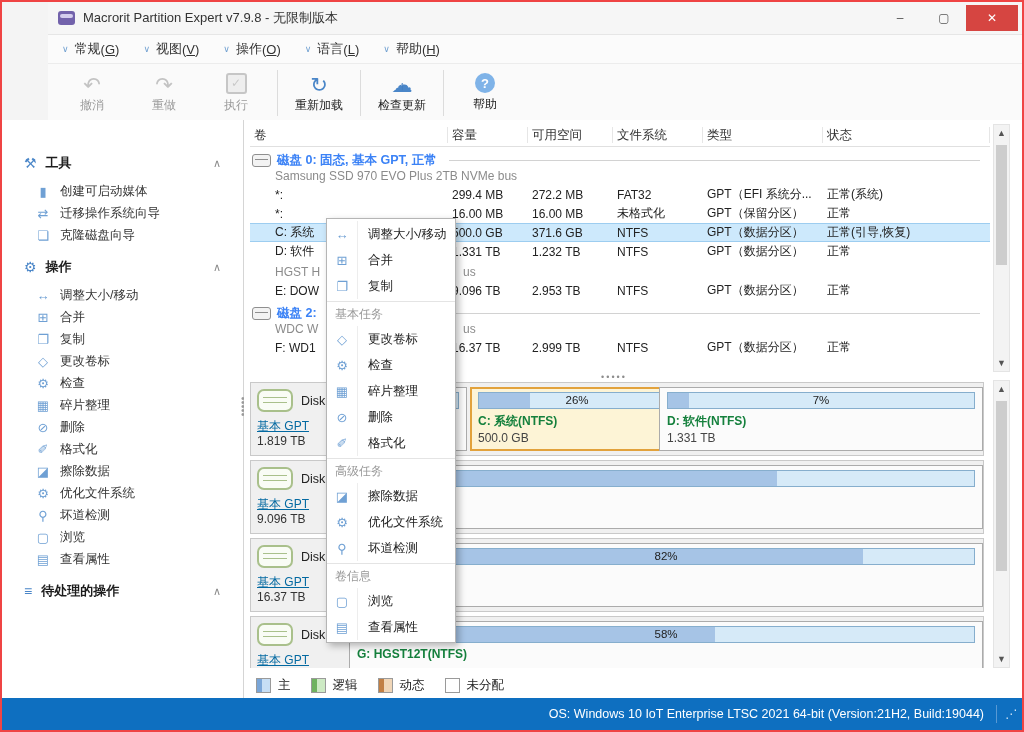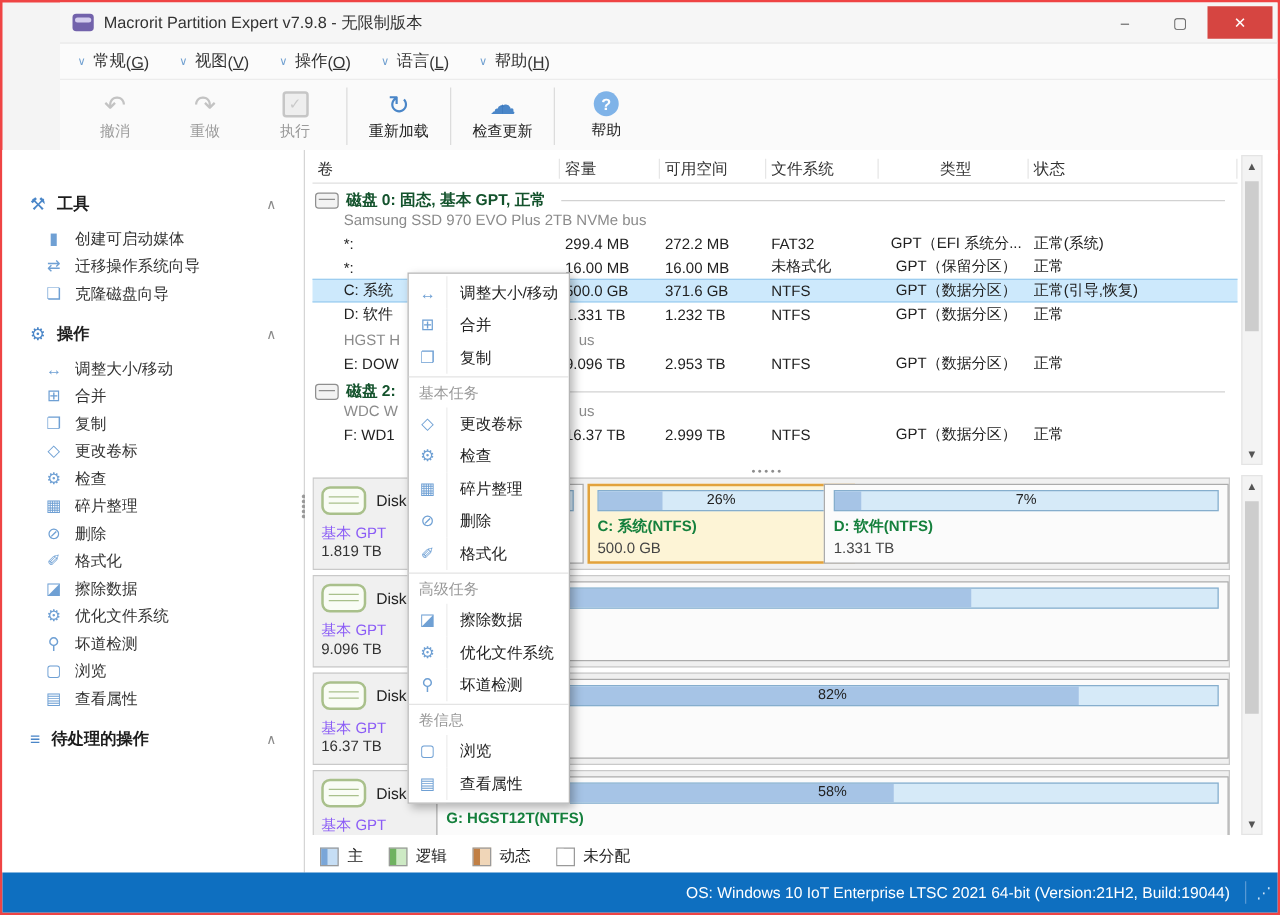--- a/index.html
+++ b/index.html
@@ -44,45 +44,45 @@
   .side-item{display:flex;align-items:center;font-size:12.5px;color:#333;height:22px;padding-left:10px;white-space:nowrap;}
   .side-item .i-icon{color:#6fa0d4;width:18px;margin-right:8px;font-size:13px;text-align:center;flex:none;}
   .vdots{position:absolute;right:-3px;top:276px;width:5px;color:#9a9a9a;font-size:11px;line-height:4px;letter-spacing:0;}
 
   .content{flex:1;position:relative;background:#fff;overflow:hidden;}
 
   
   .vol-table{position:absolute;left:6px;top:4px;width:740px;font-size:12px;color:#222;}
   .t-head{display:flex;height:22px;align-items:center;border-bottom:1px solid #e0e0e0;color:#333;font-size:12.5px;}
   .t-head span{box-sizing:border-box;padding-left:4px;border-right:1px solid #e6e6e6;height:16px;line-height:16px;white-space:nowrap;overflow:hidden;}
-  .c-vol{width:198px;}.c-cap{width:80px;}.c-free{width:85px;}.c-fs{width:90px;}.c-type{width:120px;text-align:center;}.c-status{flex:1;}
+  .c-vol{width:198px;}.c-cap{width:80px;}.c-free{width:85px;}.c-fs{width:90px;}.c-type{width:120px;}.c-status{flex:1;}
   .t-group{padding-top:4px;}
   .g-line1{display:flex;align-items:center;height:18px;}
   .disk-ico{width:17px;height:11px;border:1px solid #8f8f8f;border-radius:3px;margin:0 6px 0 2px;position:relative;background:#f3f3f3;flex:none;}
   .disk-ico::after{content:"";position:absolute;left:2px;right:2px;top:4px;height:1px;background:#8f8f8f;}
-  .g-title{font-weight:bold;font-size:12.5px;color:#14532d;white-space:nowrap;}
+  .g-title{font-weight:bold;font-size:12.5px;color:#3b82f6;white-space:nowrap;}
   .g-rule{flex:1;height:1px;background:#d2d2d2;margin:0 10px 0 12px;}
   .g-line2{position:relative;height:16px;font-size:12px;color:#8b8b8b;padding-left:25px;white-space:nowrap;}
   .g-tail{position:absolute;left:213px;top:0;}
   .t-row{display:flex;height:19px;align-items:center;white-space:nowrap;}
   .t-row span{box-sizing:border-box;padding-left:4px;overflow:hidden;}
   .t-row .c-vol{padding-left:25px;}
   .t-row.selected{background:#cde9fc;border-top:1px solid #9dcdf0;border-bottom:1px solid #9dcdf0;height:17px;}
 
   .hsplit{position:absolute;top:254px;left:0;width:740px;text-align:center;color:#8d8d8d;font-size:9px;letter-spacing:2px;height:6px;line-height:6px;}
 
   
   .disk-map{position:absolute;left:6px;top:260px;width:740px;height:288px;overflow:hidden;}
   .map-row{position:absolute;left:0;width:734px;height:74px;background:#f0f0f0;border:1px solid #c9c9c9;box-sizing:border-box;}
   .m-info{position:absolute;left:3px;top:3px;width:86px;height:66px;}
   .m-disk-icon{position:absolute;left:3px;top:3px;width:36px;height:23px;border:2px solid #a9c08b;border-radius:7px;background:#f9fcf5;box-sizing:border-box;}
   .m-disk-icon::before{content:"";position:absolute;left:4px;right:4px;top:6px;height:1px;background:#a9c08b;}
   .m-disk-icon::after{content:"";position:absolute;left:4px;right:4px;top:11px;height:1px;background:#a9c08b;}
   .m-name{position:absolute;left:47px;top:8px;font-size:12.5px;color:#222;width:38px;white-space:nowrap;overflow:hidden;}
-  .m-type{position:absolute;left:3px;top:32px;font-size:12px;color:#8b5cf6;white-space:nowrap;}
+  .m-type{position:absolute;left:3px;top:32px;font-size:12px;color:#0369a1;white-space:nowrap;text-decoration:underline;}
   .m-size{position:absolute;left:3px;top:48px;font-size:12px;color:#333;white-space:nowrap;}
   .partition{position:absolute;top:4px;height:64px;background:#fbfbfb;border:1px solid #ababab;box-sizing:border-box;padding:4px 7px;overflow:hidden;}
   .partition.selected{background:#fdf4d6;border:2px solid #e2a23c;padding:3px 6px;}
   .p-bar{position:relative;height:15px;border:1px solid #86aecd;background:#d6eaf8;margin-bottom:4px;overflow:hidden;}
   .p-fill{position:absolute;left:0;top:0;bottom:0;background:#a6c4e6;}
   .p-pct{position:absolute;inset:0;text-align:center;font-size:11.5px;color:#222;line-height:15px;}
   .p-name{font-size:12px;font-weight:bold;color:#15803d;white-space:nowrap;}
   .p-size{font-size:12px;color:#444;white-space:nowrap;margin-top:1px;}
 
   

